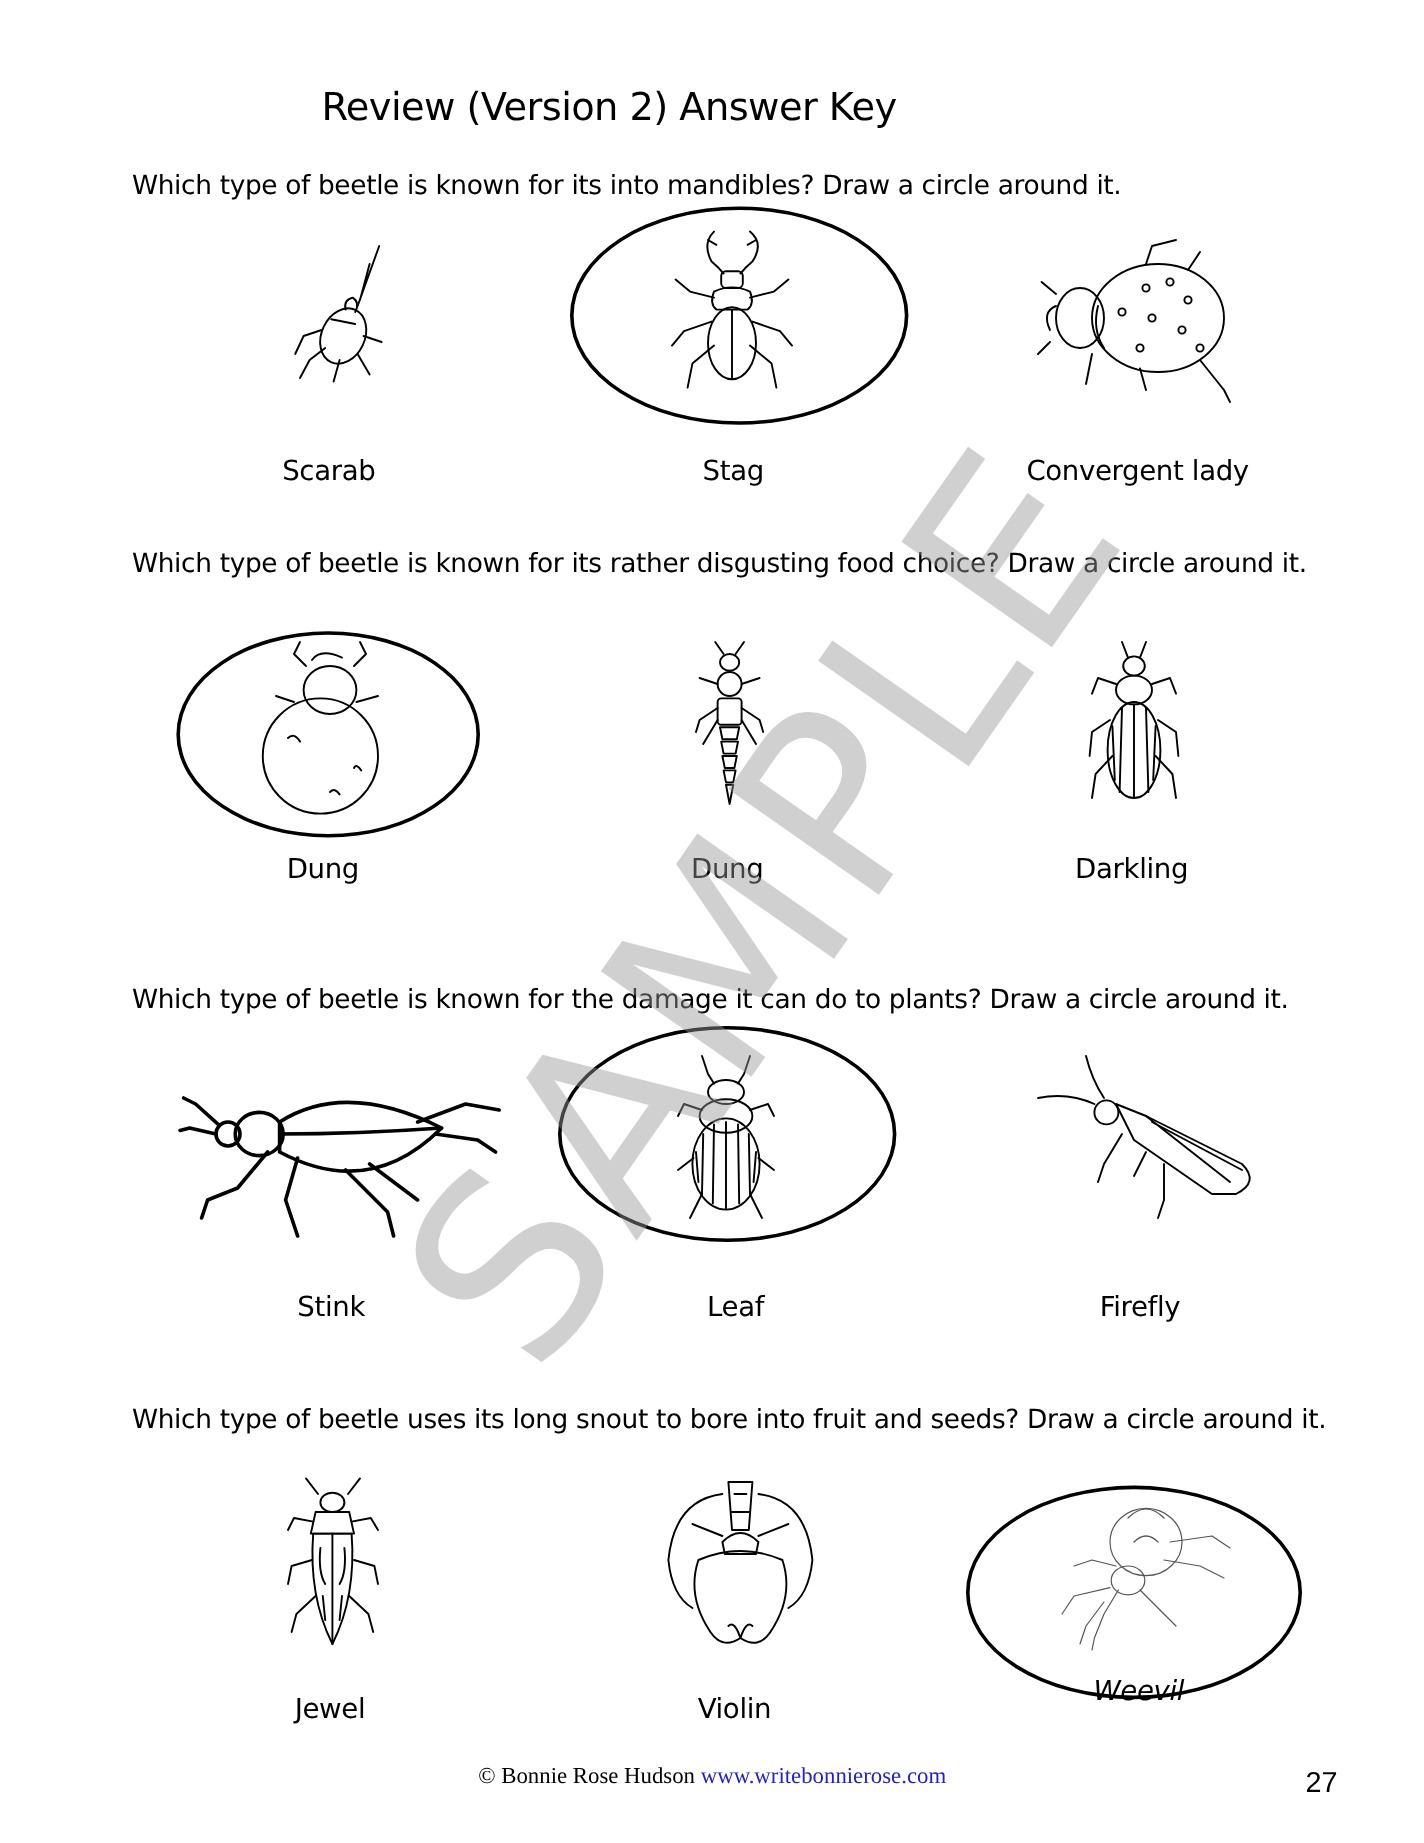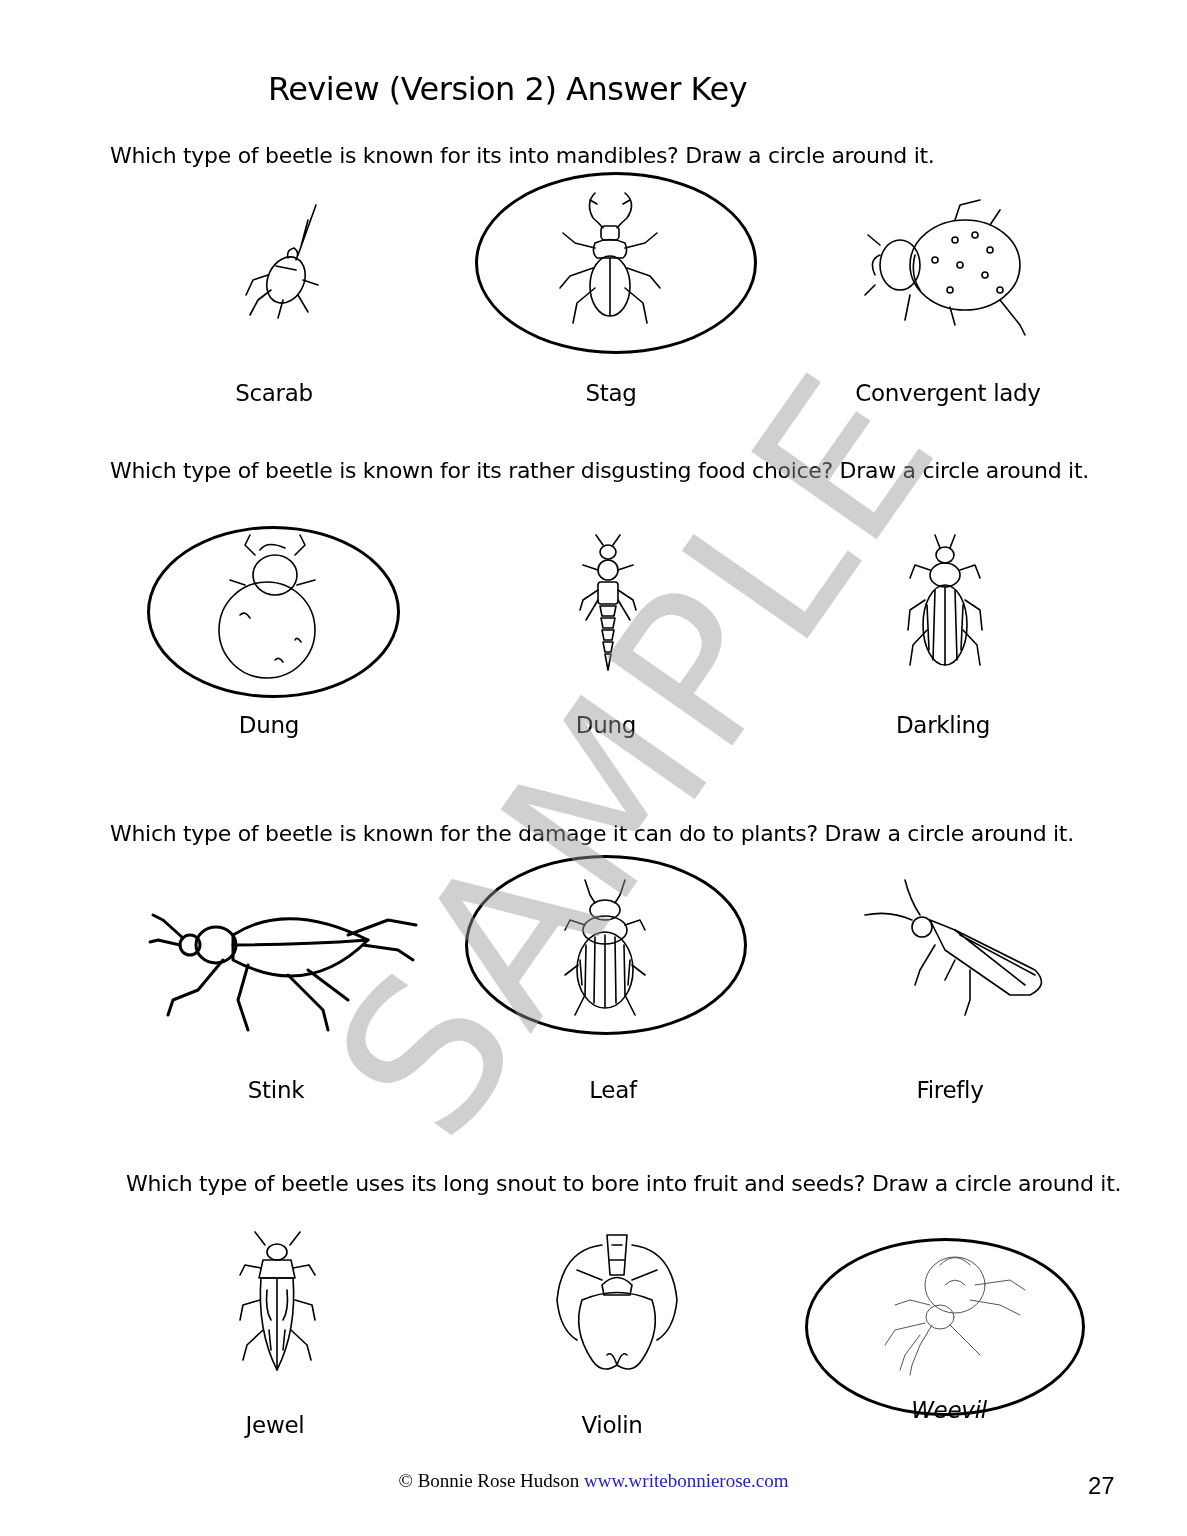--- a/index.html
+++ b/index.html
@@ -161,21 +161,21 @@
     <path d="M70 45 L95 55 L175 95 Q190 110 170 120 L150 120 L85 75 Z"></path>
     <path d="M95 55 L165 110 M100 60 L175 100"></path>
     <path d="M75 70 L60 95 L55 110 M95 85 L85 105 M110 95 L110 125 L105 140"></path>
   </svg>
 </div>
 
 <div class="label" style="left:146px;top:1077px;">Stink</div>
 <div class="label" style="left:483px;top:1077px;">Leaf</div>
 <div class="label" style="left:820px;top:1077px;">Firefly</div>
 
-<div class="question" style="top:1168px;margin-left:16px;">Which type of beetle uses its long snout to bore into fruit and seeds? Draw a circle around it.</div>
+<div class="question" style="top:1168px;">Which type of beetle uses its long snout to bore into fruit and seeds? Draw a circle around it.</div>
 
 <div class="bug" style="left:235px;top:1230px;width:85px;height:145px;">
   <svg viewBox="0 0 85 145">
     <path d="M30 15 L20 2 M55 15 L65 2"></path>
     <ellipse cx="42" cy="22" rx="10" ry="8"></ellipse>
     <path d="M28 30 L56 30 L60 48 L24 48 Z"></path>
     <path d="M26 48 L58 48 Q62 100 42 140 Q22 100 26 48 Z"></path>
     <path d="M42 48 L42 140 M32 60 Q30 80 36 90 M52 60 Q54 80 48 90 M34 100 L36 120 M50 100 L48 120"></path>
     <path d="M26 38 L10 35 L5 45 M58 38 L74 35 L80 45 M25 70 L8 75 L5 90 M60 70 L77 75 L80 90 M28 100 L12 115 L8 130 M56 100 L72 115 L76 130"></path>
   </svg>

